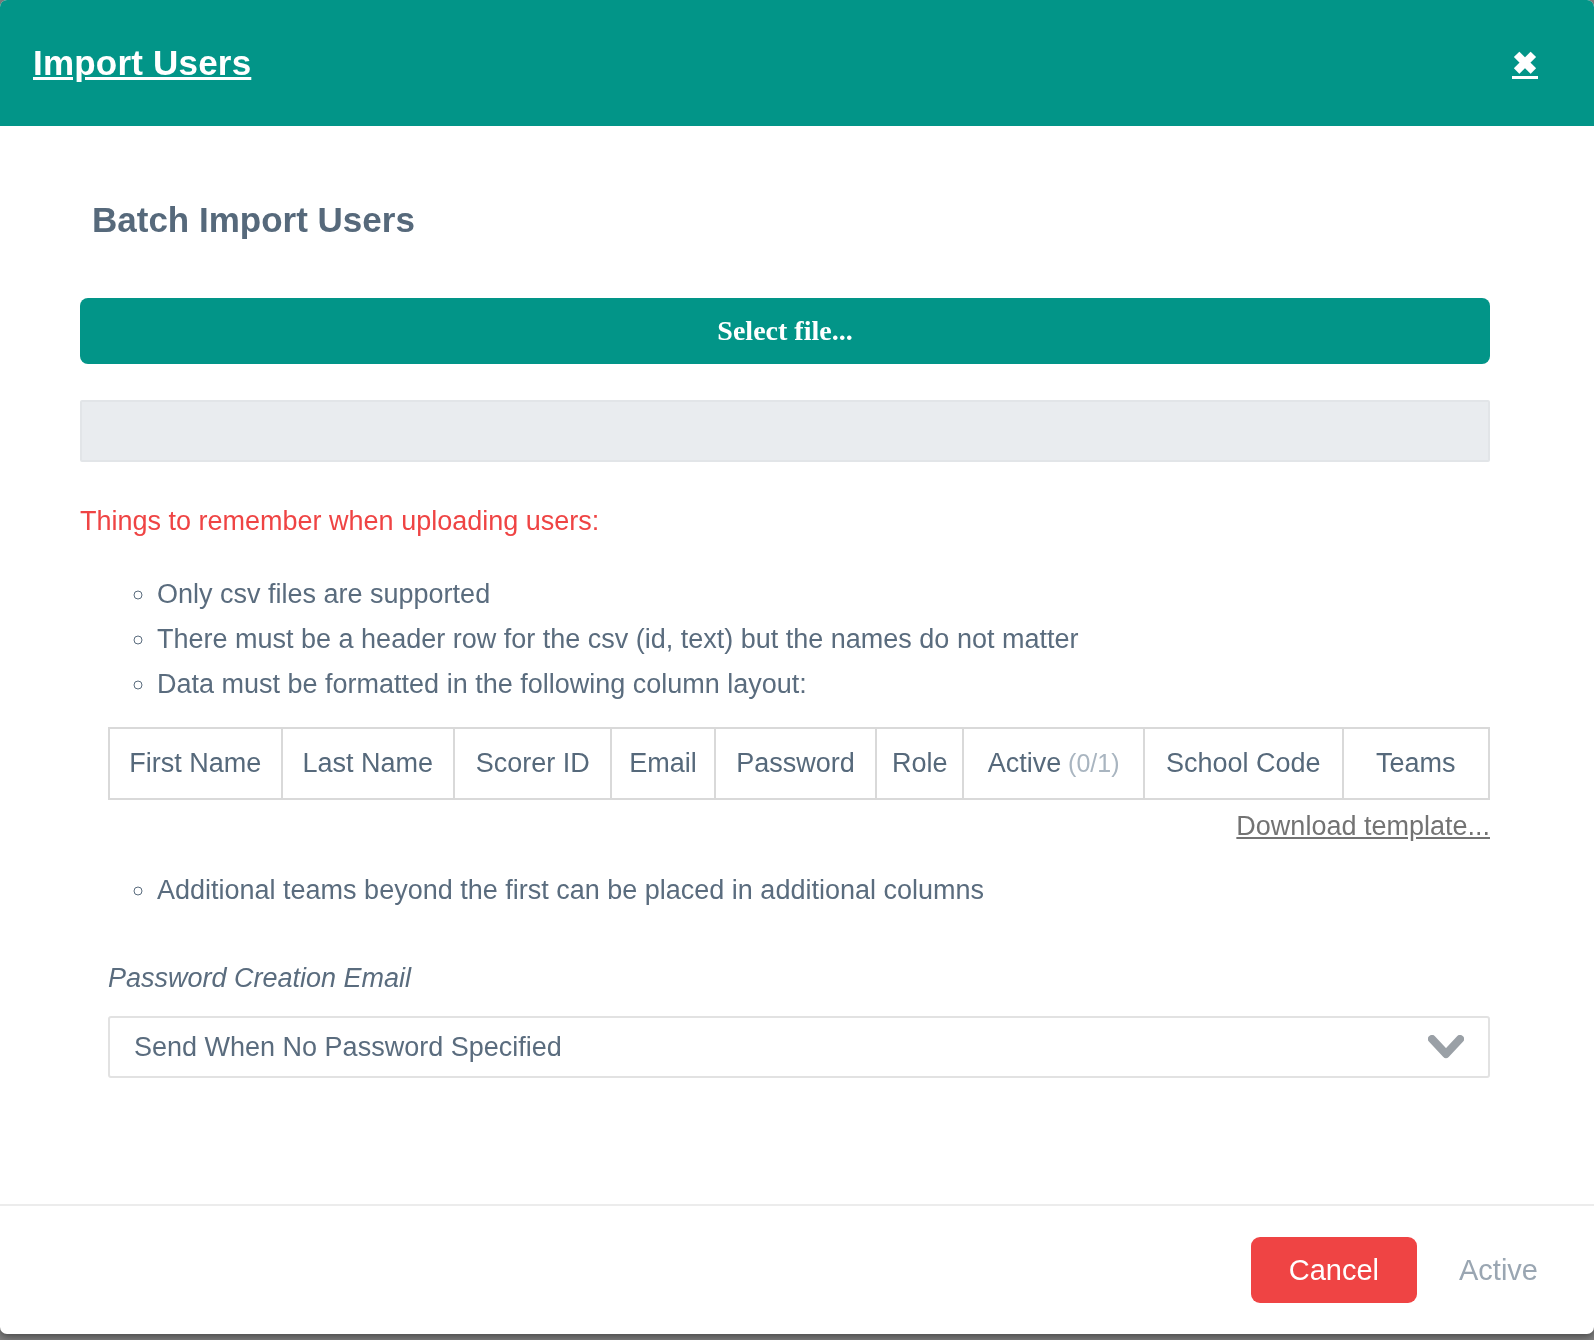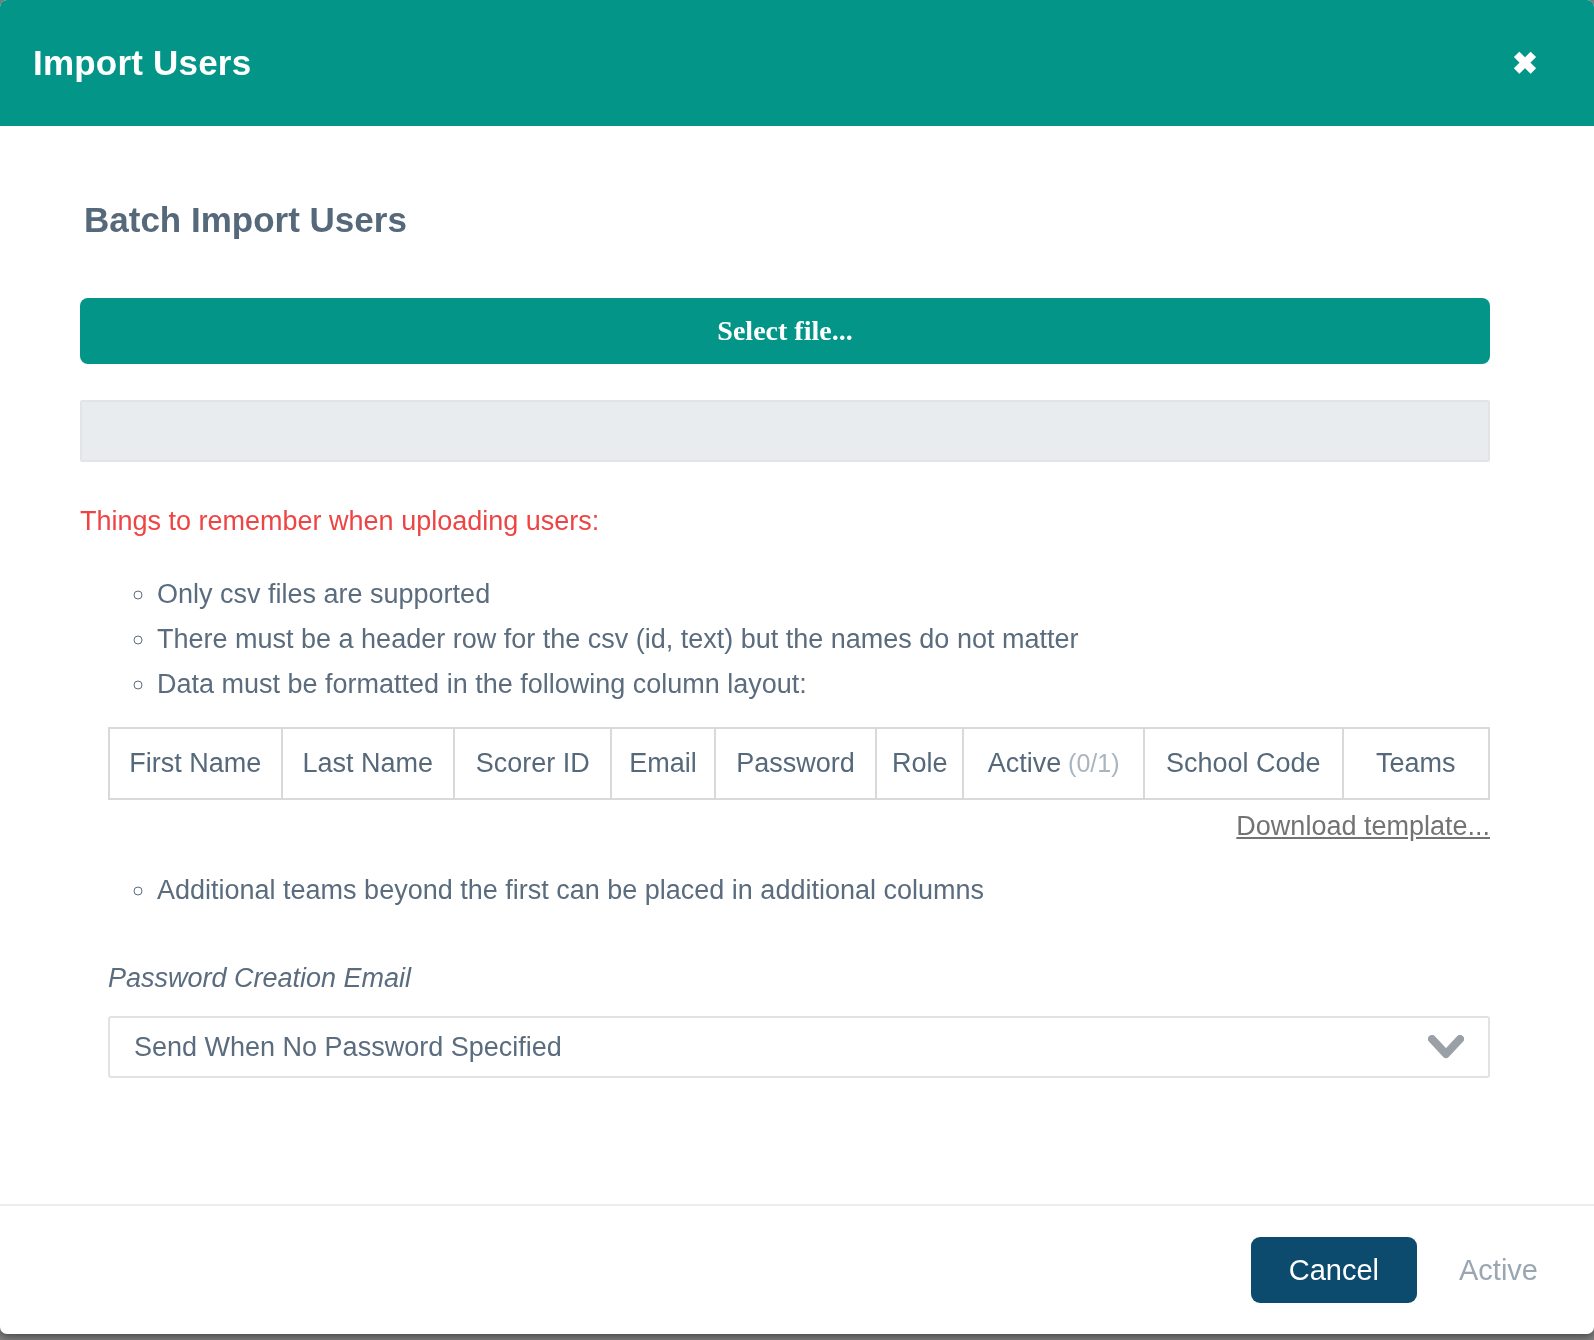--- a/index.html
+++ b/index.html
@@ -21,39 +21,40 @@
     overflow:hidden;
     box-shadow:0 3px 8px rgba(0,0,0,0.45);
   }
   
   .modal-header {
     flex:0 0 126px;
     background:#029588;
     display:flex; align-items:center;
     padding:0 52px 0 33px;
     color:#ffffff;
+    text-decoration:underline;
   }
   .modal-title {
     font-size:35px; font-weight:600; letter-spacing:0.2px;
   }
   .close-btn {
     margin-left:auto;
     background:none; border:none; cursor:pointer;
     color:#ffffff; font-size:31px; font-weight:700;
     line-height:1; padding:4px;
     font-family:"Liberation Sans", sans-serif;
   }
   
   .content {
     flex:1 1 auto;
     padding:0 104px 0 80px;
     overflow:hidden;
   }
   .heading {
-    margin:74px 4px 0;
+    margin:74px 12px 0;
     font-size:35px; line-height:40px; font-weight:600;
     color:#56697b;
   }
   .select-file-btn {
     margin-top:58px;
     width:100%; height:66px;
     background:#029588; border:none; border-radius:8px;
     color:#ffffff; font-size:28px; font-weight:700;
     display:flex; align-items:center; justify-content:center;
     cursor:pointer;
@@ -134,21 +135,21 @@
   }
   
   .modal-footer {
     flex:0 0 128px;
     border-top:2px solid #ececec;
     display:flex; align-items:center; justify-content:flex-end;
     padding-right:56px;
   }
   .cancel-btn {
     height:66px; padding:0 38px;
-    background:#0c4a6e; border:none; border-radius:9px;
+    background:#ef4444; border:none; border-radius:9px;
     color:#ffffff; font-size:29px;
     cursor:pointer;
     font-family:"Liberation Sans", sans-serif;
   }
   .import-btn {
     margin-left:42px;
     background:none; border:none;
     color:#9aa6b2; font-size:29px;
     cursor:pointer; padding:0;
     font-family:"Liberation Sans", sans-serif;

